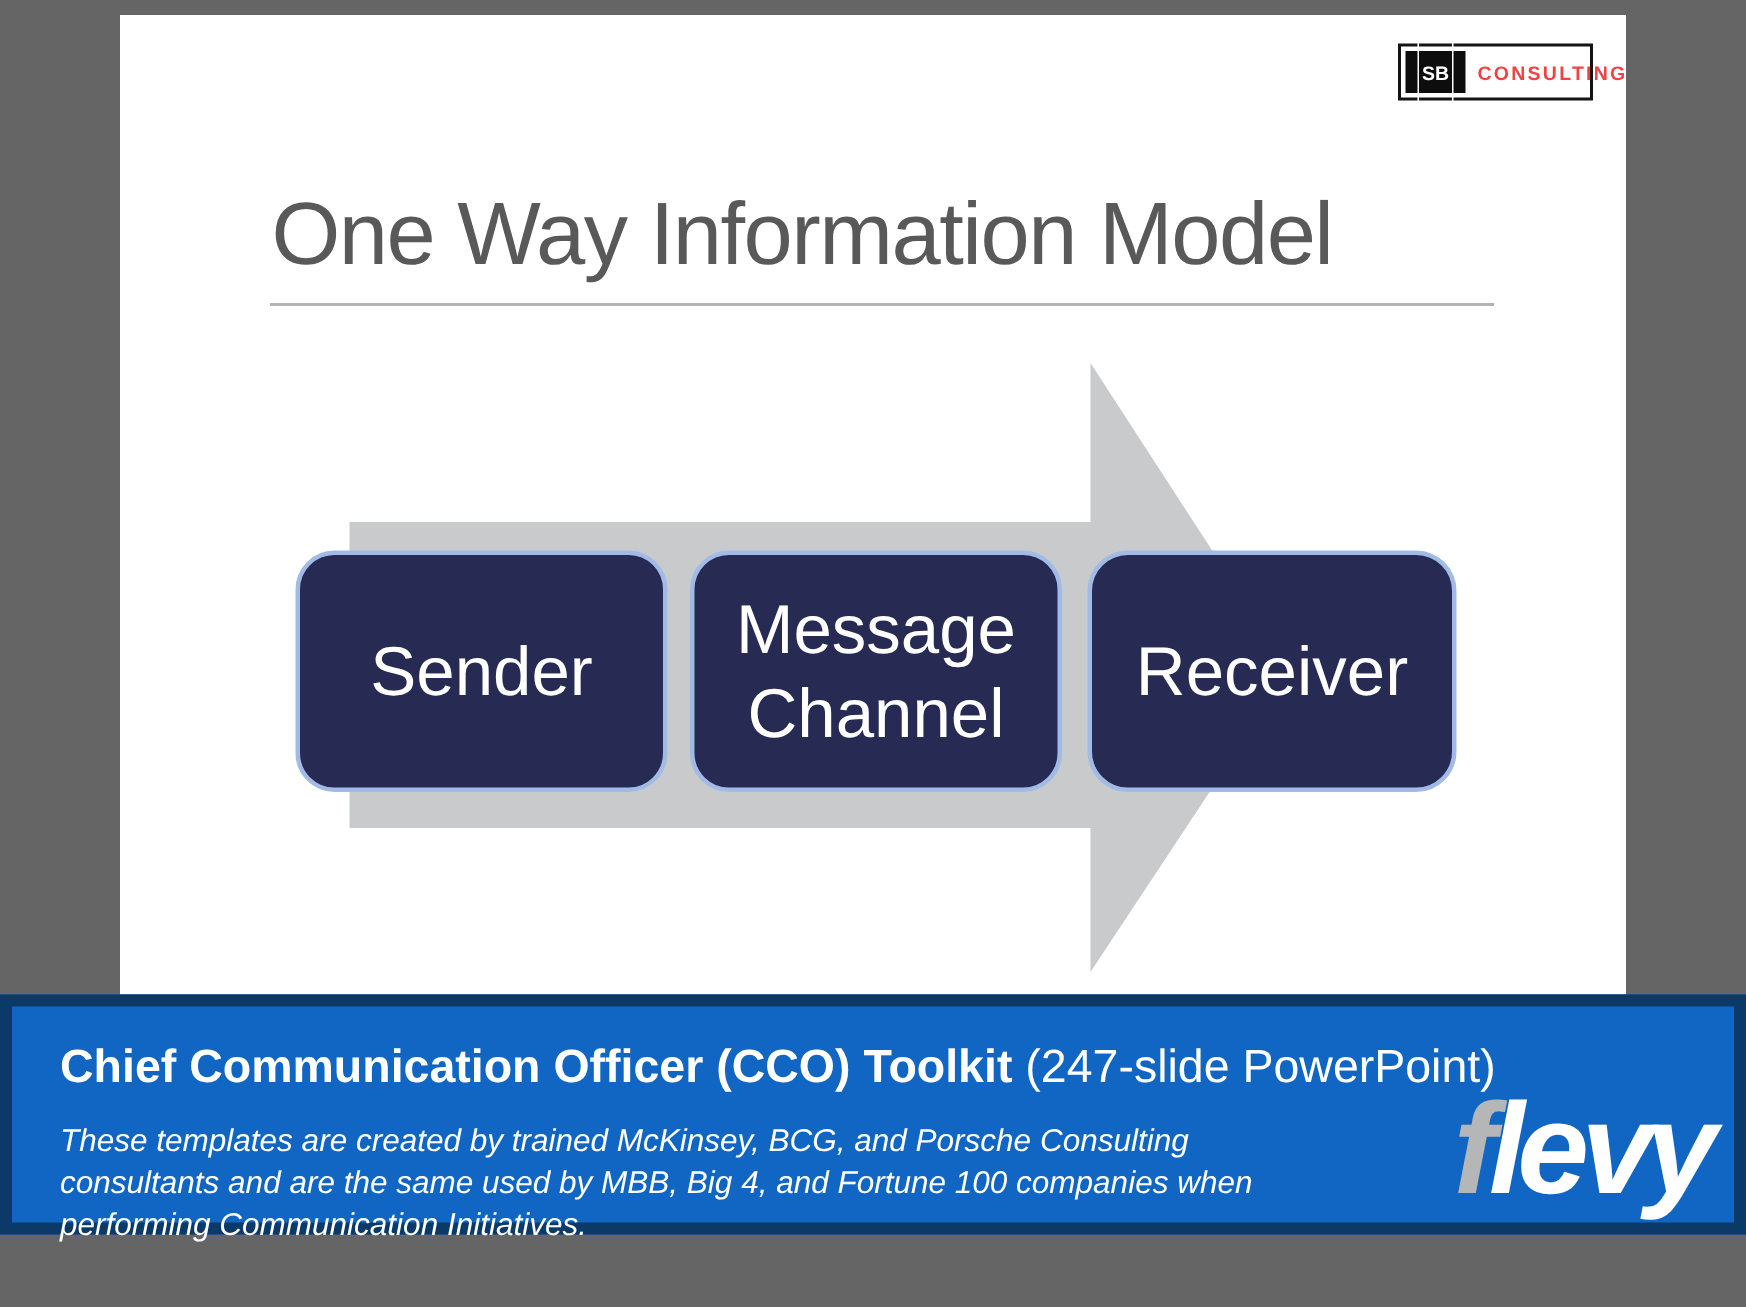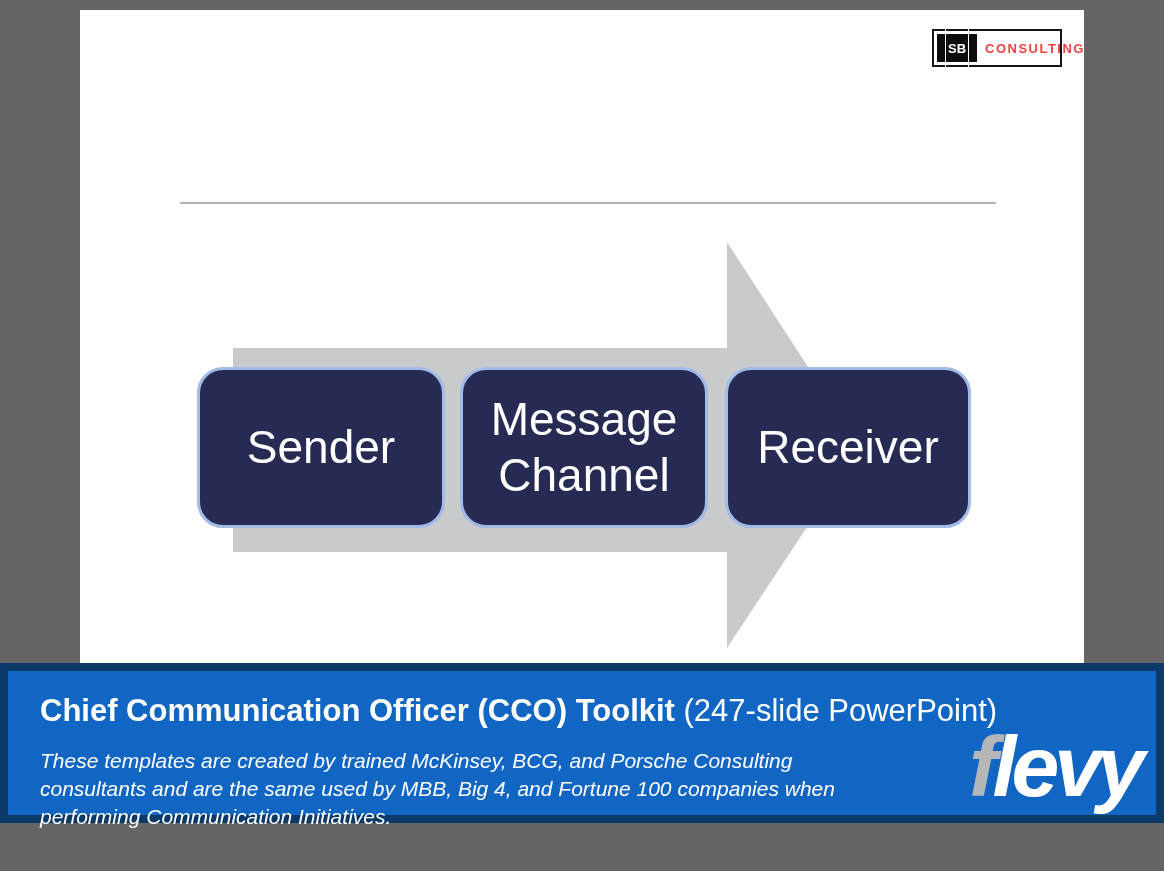--- a/index.html
+++ b/index.html
@@ -40,21 +40,21 @@
   .flow-arrow{position:absolute;left:0;top:0;pointer-events:none;}
   .diagram-box{
     position:absolute;top:357px;height:161px;box-sizing:border-box;
     background:var(--box_navy,#272b54);
     border:3px solid var(--box_border,#a2bbe6);border-radius:26px;
     display:flex;align-items:center;justify-content:center;text-align:center;
     color:var(--box_text,#fff);font-size:46px;line-height:1.2;
   }
   #box-sender{left:117px;width:248px;}
   #box-message{left:380px;width:248px;}
-  #box-receiver{left:645px;width:246px;}
+  #box-receiver{left:645px;width:246px;border-radius:27px;}
   
   #banner{
     position:absolute;left:0;top:663px;width:1164px;height:160px;box-sizing:border-box;
     background:var(--banner_blue,#1166c4);
     border:8px solid var(--banner_border,#0b3a68);
   }
   .banner-title{
     position:absolute;left:32px;top:22px;color:var(--banner_text,#fff);
     font-size:31px;white-space:nowrap;
   }
@@ -83,20 +83,21 @@
 
   <div id="slide">
 
     <div class="sb-logo">
       <div class="sb-mark">
         <span>SB</span>
       </div>
       <div class="sb-name">CONSULTING</div>
     </div>
 
+    <div class="slide-title">One Way Information Model</div>
     <div class="title-rule"></div>
 
     <svg class="flow-arrow" width="1004" height="653" viewBox="0 0 1004 653">
       <polygon points="153,338 647,338 647,232 780,437 647,638 647,542 153,542" fill="#c9cacc"></polygon>
     </svg>
 
     <div class="diagram-box" id="box-sender">
       <span>Sender</span>
     </div>
     <div class="diagram-box" id="box-message">

